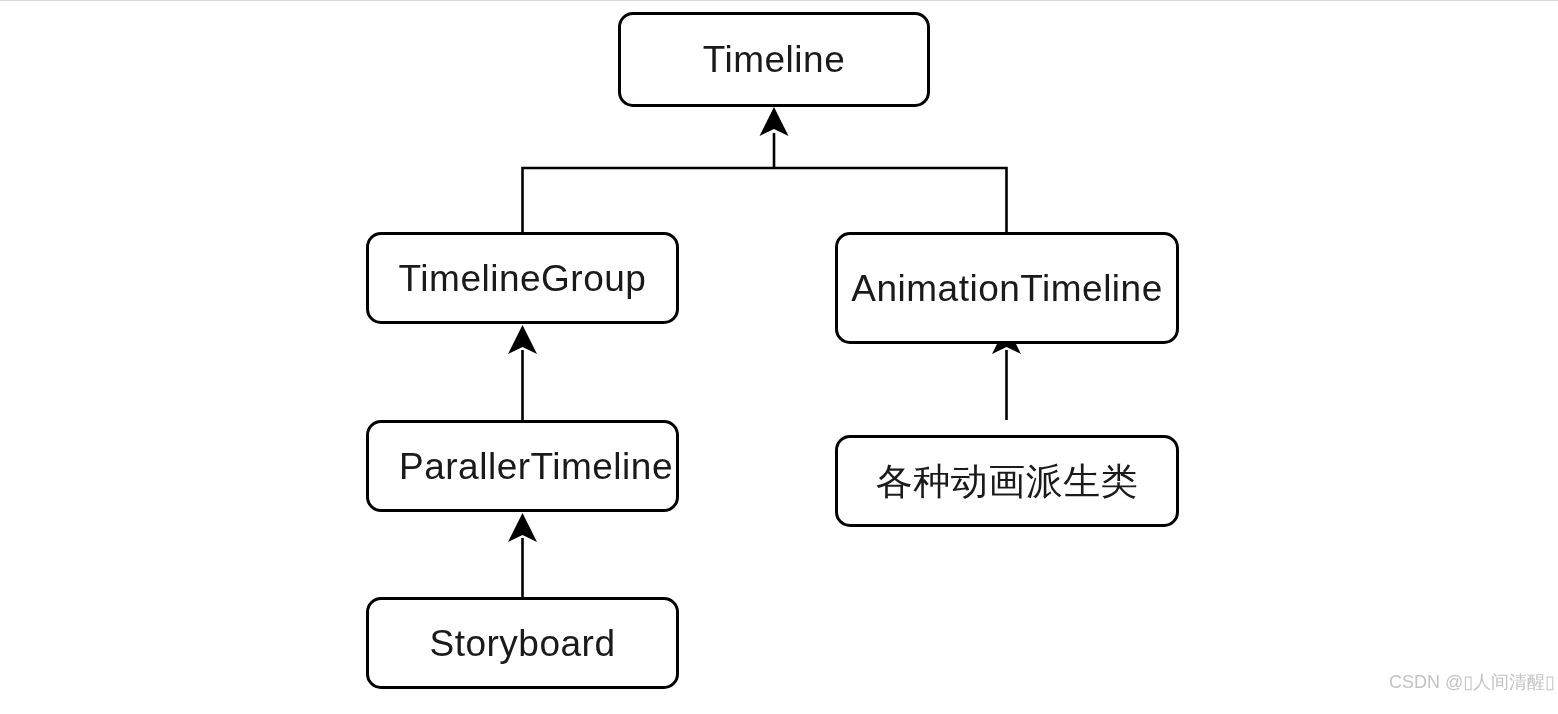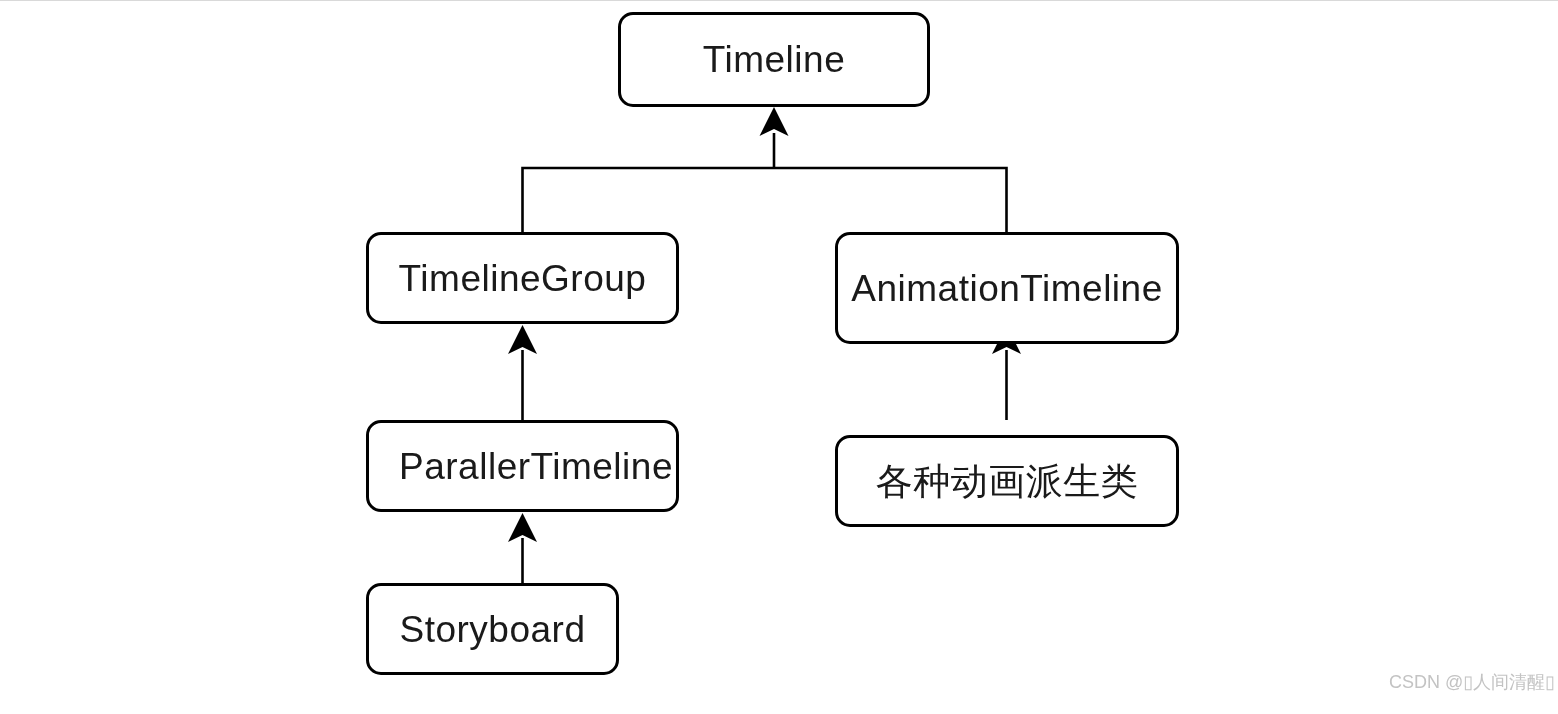--- a/index.html
+++ b/index.html
@@ -53,21 +53,21 @@
     font-size: 37px;
     line-height: 1;
     color: #1a1a1a;
     white-space: nowrap;
     letter-spacing: 0.5px;
   }
   .n-timeline           { left: 618px; top: 12px;  width: 312px; height: 95px; }
   .n-timeline-group     { left: 366px; top: 232px; width: 313px; height: 92px; }
   .n-animation-timeline { left: 835px; top: 232px; width: 344px; height: 112px; }
   .n-paraller-timeline  { left: 366px; top: 420px; width: 313px; height: 92px; padding-left: 27px; }
-  .n-storyboard         { left: 366px; top: 583px; width: 253px; height: 92px; }
+  .n-storyboard         { left: 366px; top: 597px; width: 313px; height: 92px; }
   .n-animation-derived  { left: 835px; top: 420px; width: 344px; height: 92px; margin-top: 15px; }
   .watermark {
     position: absolute;
     right: 3px;
     bottom: 20px;
     font-size: 18px;
     color: #c3c3c3;
     text-shadow: 1px 1px 0 rgba(255,255,255,0.9);
     white-space: nowrap;
   }

